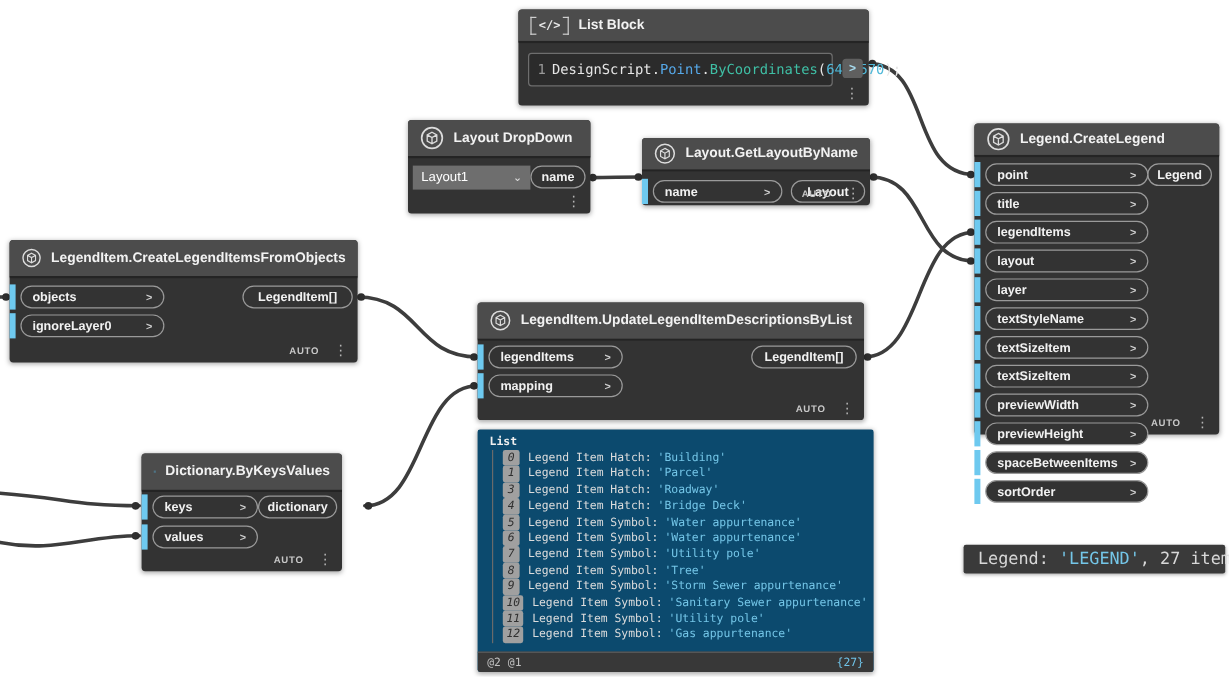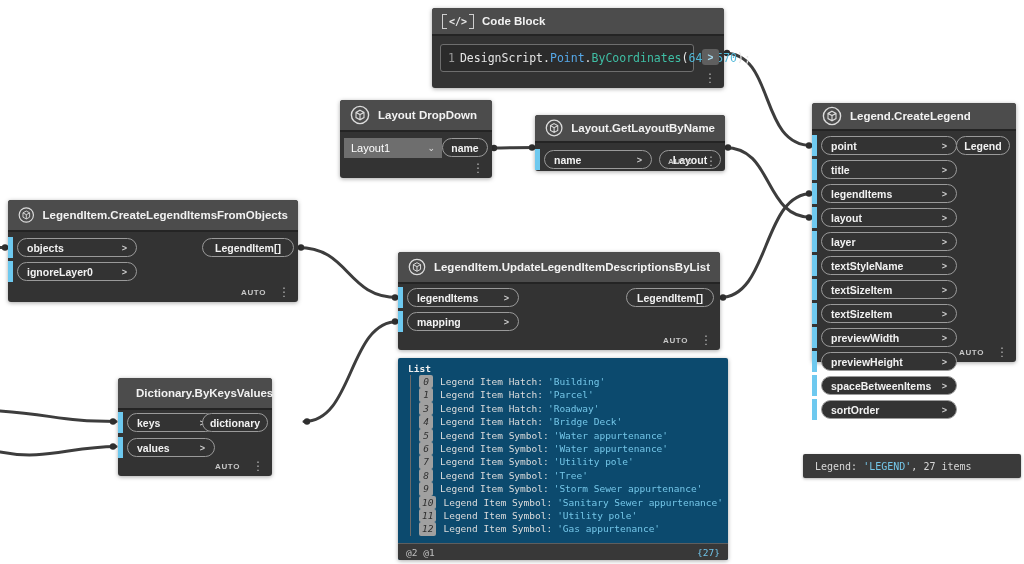--- a/index.html
+++ b/index.html
@@ -82,21 +82,21 @@
     position:absolute;left:0;right:0;bottom:0;height:17px;background:#383838;
     border-top:1px solid #5e5e5e;display:flex;justify-content:space-between;
     align-items:center;padding:0 8px;box-sizing:border-box;
   }
   .lfL{color:#c0c0c0;} .lfR{color:#6fc3e8;}
   
   .legendchip{
     position:absolute;left:803px;top:454px;width:218px;height:24px;background:#3a3a3a;
     border-radius:2px;box-shadow:0 1px 3px rgba(0,0,0,.3);display:flex;align-items:center;
     padding:0 12px;box-sizing:border-box;font-family:"DejaVu Sans Mono",monospace;
-    font-size:10px;color:#d8d8d8;white-space:pre;
+    font-size:14px;color:#d8d8d8;white-space:pre;
   }
   .legendchip .val{margin-left:0;}
   .wires{position:absolute;left:0;top:0;pointer-events:none;}
   .wires path{stroke:#3d3d3d;stroke-width:3;fill:none;stroke-linecap:round;}
   .wires circle{fill:#2f2f2f;}
 </style>
 </head>
 <body>
 
 <svg class="wires" width="1024" height="564">
@@ -122,21 +122,21 @@
   <circle cx="395" cy="297.5" r="3.2"></circle>
   <circle cx="395" cy="321.5" r="3.2"></circle>
   <circle cx="5" cy="247.5" r="3.2"></circle>
   <circle cx="113" cy="421.5" r="3.2"></circle>
   <circle cx="113" cy="446.5" r="3.2"></circle>
 </svg>
 
 <div class="node" style="left:432px;top:8px;width:292px;height:80px;">
   <div class="hdr hdr28">
     <span class="cb-icon">&lt;/&gt;</span>
-    <span>Code Block</span>
+    <span>List Block</span>
   </div>
   <div class="codewrap">
     <span class="lineno">1</span><span class="tok-plain">DesignScript</span><span class="tok-plain">.</span><span class="tok-blue">Point</span><span class="tok-plain">.</span><span class="tok-teal">ByCoordinates</span><span class="tok-plain">(</span><span class="tok-num">645</span><span class="tok-plain">,</span><span class="tok-num">570</span><span class="tok-plain">);</span>
   </div>
   <div class="outbtn">&gt;</div>
   <div class="foot">
       <span class="dots">⋮</span>
     </div>
 </div>
 
@@ -231,21 +231,21 @@
       <span>mapping</span>
       <span class="chev">&gt;</span>
     </div>
   </div>
   <div class="foot">
     <span class="auto">AUTO</span>
     <span class="dots">⋮</span>
   </div>
 </div>
 
-<div class="node" style="left:118px;top:378px;width:154px;height:98px;">
+<div class="node" style="left:118px;top:378px;width:167px;height:98px;">
   <div class="hdr hdr32">
     <svg width="18" height="16" viewBox="0 0 18 16">
         <g fill="#55b7e6">
           <rect x="0" y="1" width="4" height="3.4"></rect>
           <rect x="6" y="1" width="11" height="3.4"></rect>
           <rect x="0" y="6.3" width="4" height="3.4"></rect>
           <rect x="6" y="6.3" width="11" height="3.4"></rect>
           <rect x="0" y="11.6" width="4" height="3.4"></rect>
           <rect x="6" y="11.6" width="11" height="3.4"></rect>
         </g>

